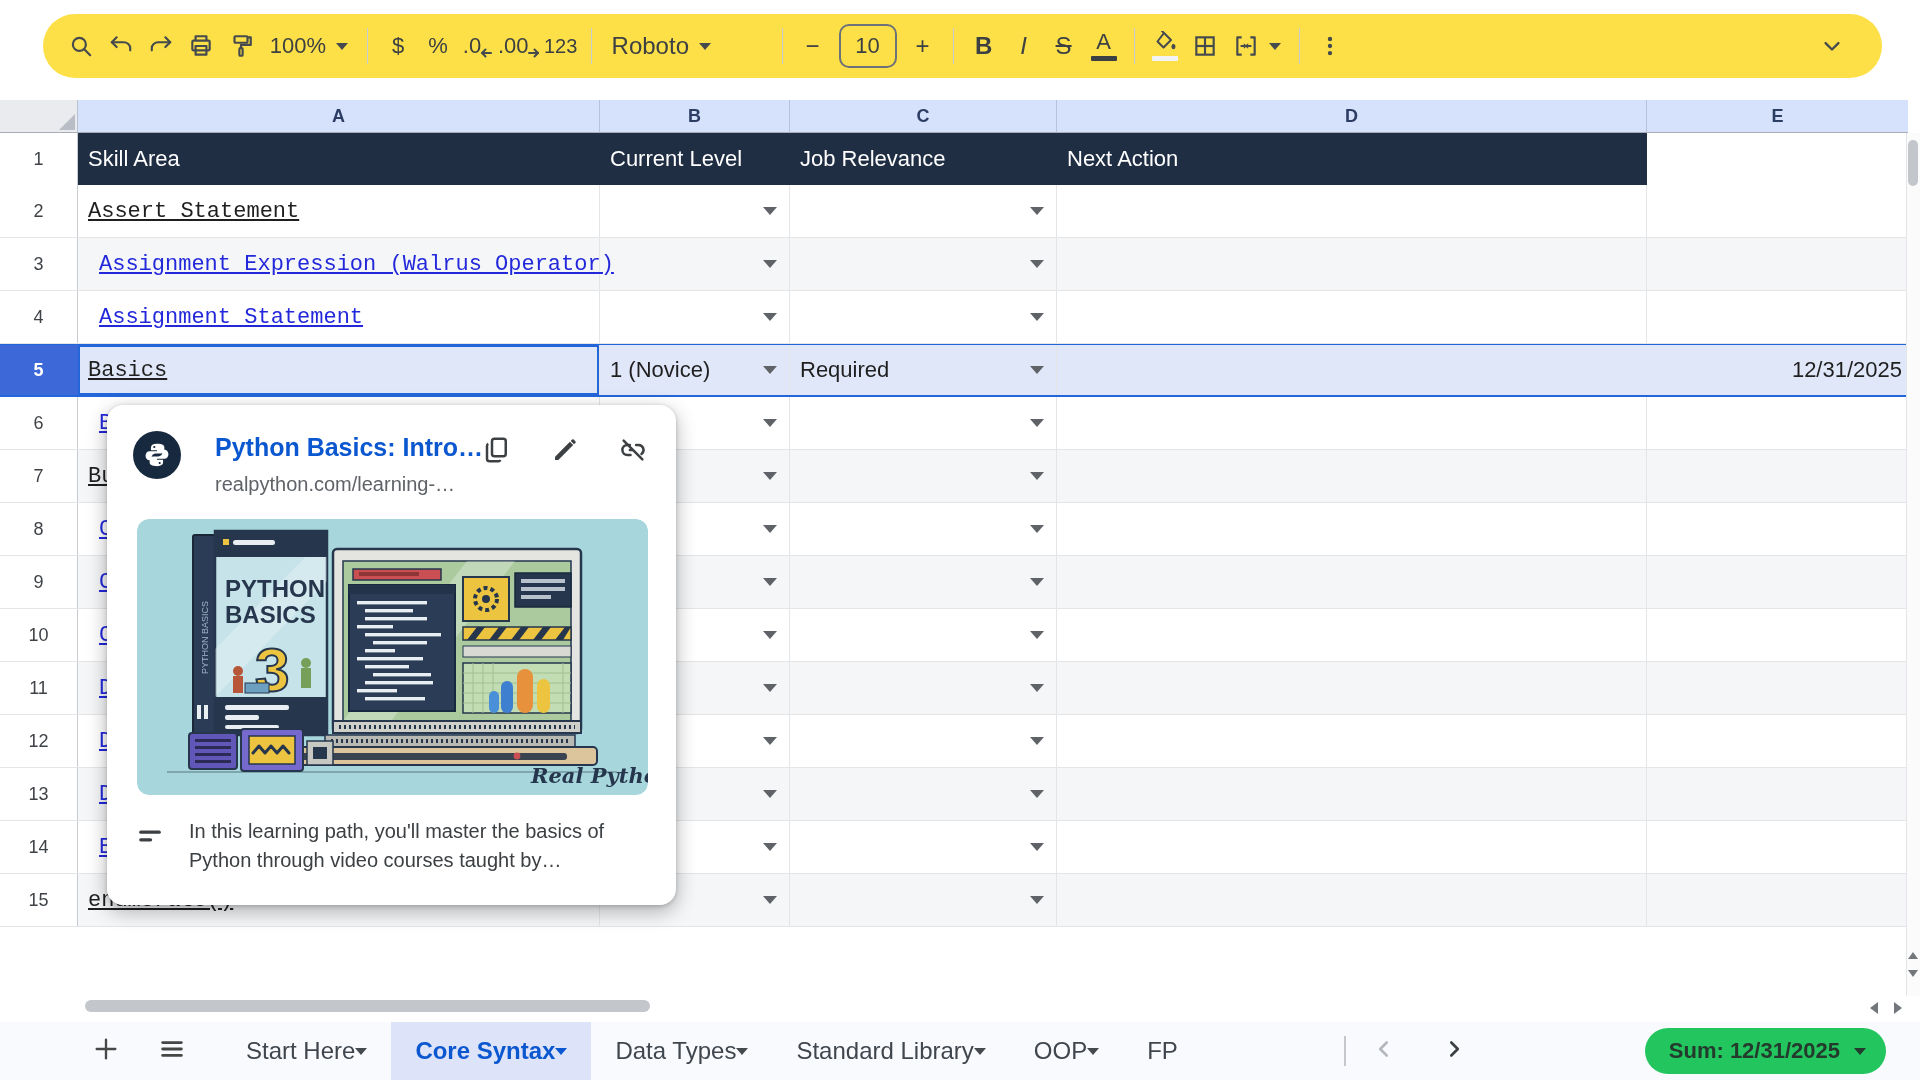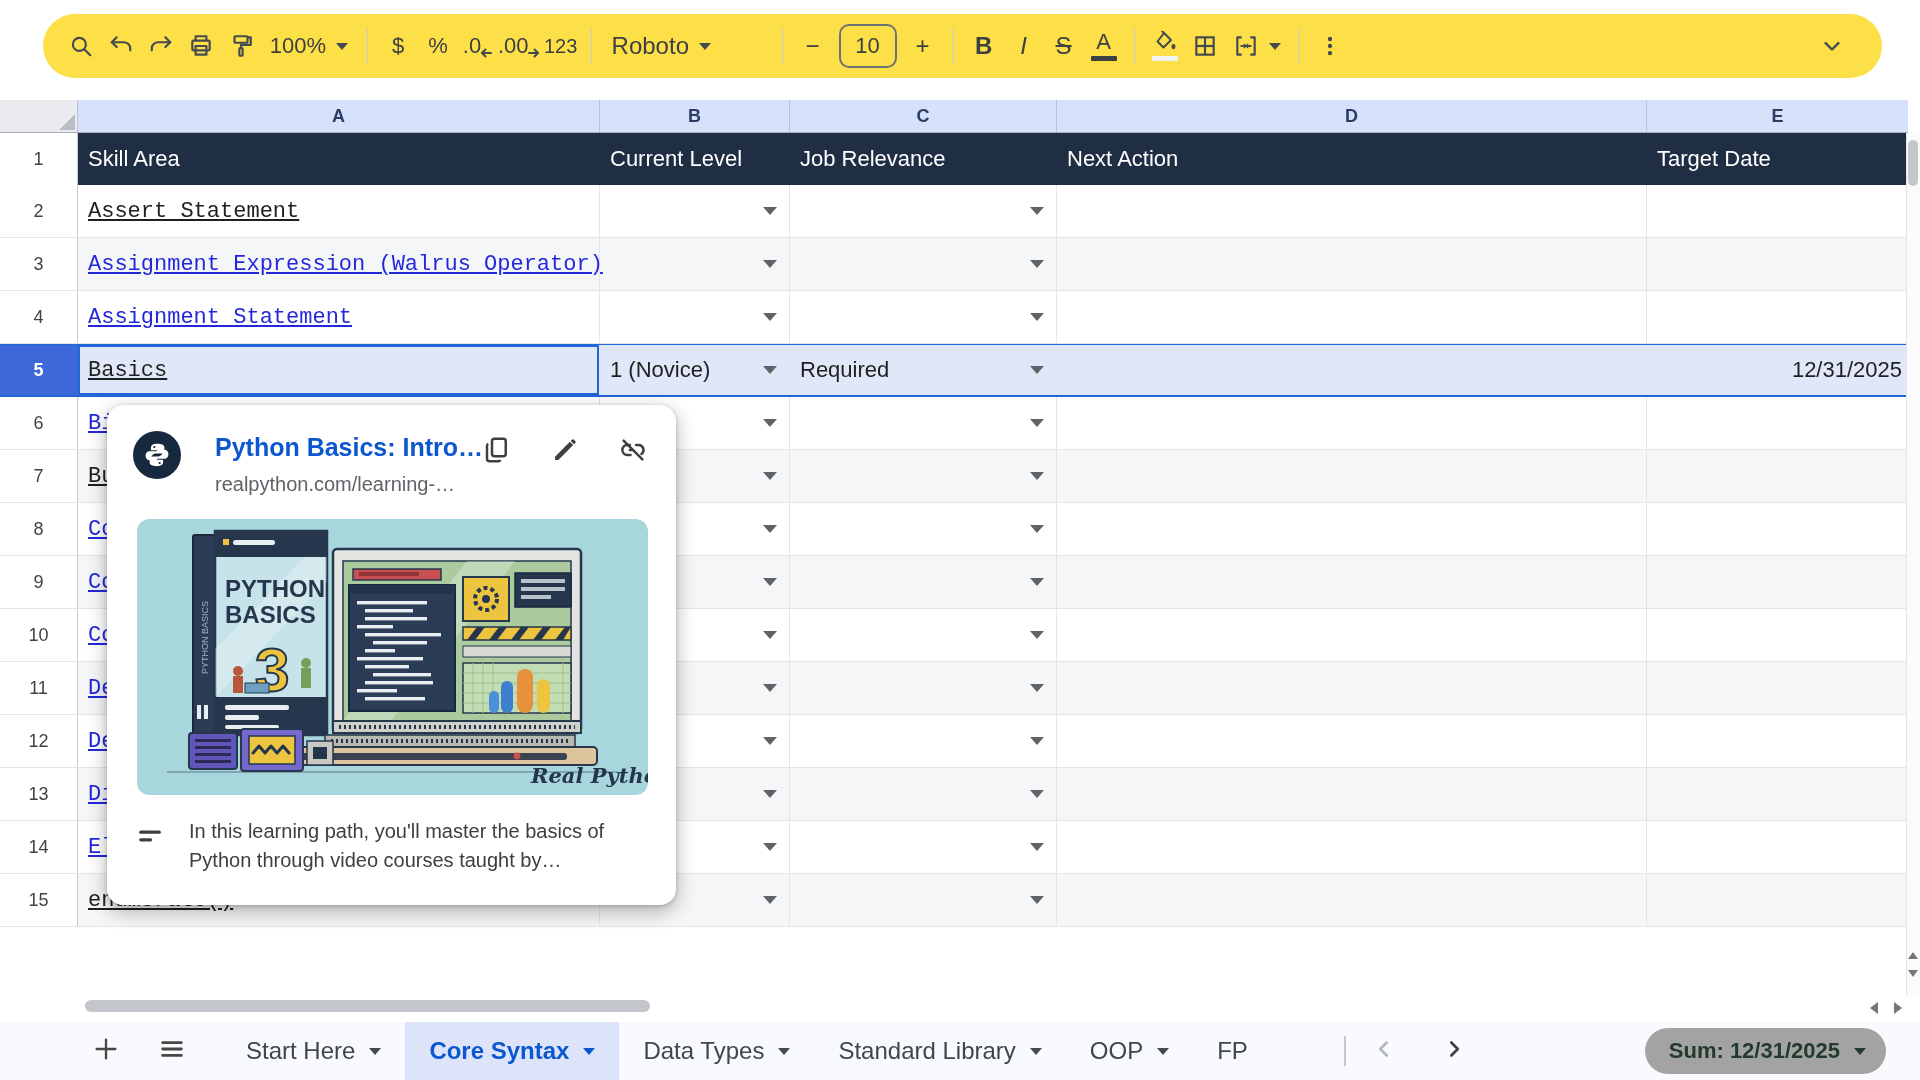--- a/index.html
+++ b/index.html
@@ -48,21 +48,21 @@
   .rh.selhd{background:#3d68d8;color:#fff;font-weight:bold;border-right:1px solid #3d68d8;}
   .cA{left:78px;width:522px;}
   .cB{left:600px;width:190px;}
   .cC{left:790px;width:267px;}
   .cD{left:1057px;width:590px;}
   .cE{left:1647px;width:261px;justify-content:flex-end;padding-right:6px;}
   .hdrrow .cell{background:#202e44;color:#fff;border-right:none;}
   .hdrrow .rh{background:#fff;color:#3f4347;border-right:1px solid #c7cacf;}
   .acell{box-shadow:inset 0 0 0 2px #2366d9;}
   .lnk{text-decoration:underline;cursor:pointer;white-space:nowrap;font-family:Liberation Mono, monospace;}
-  .lnk.blue{color:#2328db;}
+  .lnk.blue{color:#2328db;margin-left:11px;}
   .lnk.dark{color:#1f1f1f;}
   .dd{position:absolute;right:12px;top:50%;margin-top:-4px;width:0;height:0;
       border-left:7px solid transparent;border-right:7px solid transparent;
       border-top:8px solid #5f6368;}
   
   .card{position:absolute;left:107px;top:405px;width:569px;height:500px;background:#fff;
         border-radius:16px;box-shadow:0 6px 20px rgba(0,0,0,.3),0 1px 4px rgba(0,0,0,.18);
         z-index:40;}
   .card-head{position:absolute;left:26px;top:24px;right:26px;height:72px;}
   .logo{position:absolute;left:0;top:2px;width:48px;height:48px;border-radius:50%;
@@ -90,29 +90,29 @@
           background:#c3c6cb;}
   .vs-up{position:absolute;left:1908px;top:952px;width:0;height:0;border-left:5px solid transparent;
          border-right:5px solid transparent;border-bottom:7px solid #73777c;}
   .vs-down{position:absolute;left:1908px;top:970px;width:0;height:0;border-left:5px solid transparent;
          border-right:5px solid transparent;border-top:7px solid #73777c;}
   
   .tabbar{position:absolute;left:0;top:1022px;width:1920px;height:58px;background:#f8fafd;}
   .tbtn{position:absolute;top:9px;width:40px;height:40px;display:flex;align-items:center;
         justify-content:center;border-radius:50%;}
   .tabs{position:absolute;left:222px;top:0;height:58px;display:flex;align-items:stretch;}
-  .stab{display:flex;align-items:center;padding:0 24px;font-size:24px;color:#40464e;gap:14px;
+  .stab{display:flex;align-items:center;padding:0 24px;font-size:24px;color:#40464e;
         white-space:nowrap;}
   .stab.active{background:#dde3f8;color:#0b57d0;font-weight:bold;}
   .stab .car{border-top-color:#454a4e;margin-left:0;}
   .stab.active .car{border-top-color:#0b57d0;}
   .tabdiv{position:absolute;left:1344px;top:14px;width:2px;height:30px;background:#c4c7cc;}
   .chev{position:absolute;top:13px;width:32px;height:32px;display:flex;align-items:center;
         justify-content:center;}
-  .sumpill{position:absolute;right:34px;top:6px;height:46px;border-radius:23px;background:#a3a3a3;
+  .sumpill{position:absolute;right:34px;top:6px;height:46px;border-radius:23px;background:#22c55e;
         display:flex;align-items:center;padding:0 20px 0 24px;font-size:22px;font-weight:bold;
         color:#233a2c;gap:14px;}
   .sumpill .car{border-top-color:#233a2c;margin-left:0;}
 </style>
 </head>
 <body>
 
 <div class="stage">
 
   <div class="topbar">
@@ -280,21 +280,20 @@
   <div class="colh" style="left:790px;width:267px">C</div>
   <div class="colh" style="left:1057px;width:590px">D</div>
   <div class="colh" style="left:1647px;width:261px;border-right:none">E</div>
 
   <div class="hdrrow">
     <div class="cell rh">1</div>
     <div class="cell cA">Skill Area</div>
     <div class="cell cB">Current Level</div>
     <div class="cell cC">Job Relevance</div>
     <div class="cell cD">Next Action</div>
-    <div class="cell cE" style="justify-content:flex-start">Target Date</div>
   </div>
 
   <div class="row" style="top:185px">
     <div class="cell rh">2</div>
     <div class="cell cA">
         <span class="lnk dark">Assert Statement</span>
       </div>
     <div class="cell cB">
         <span class="dd"></span>
       </div>

